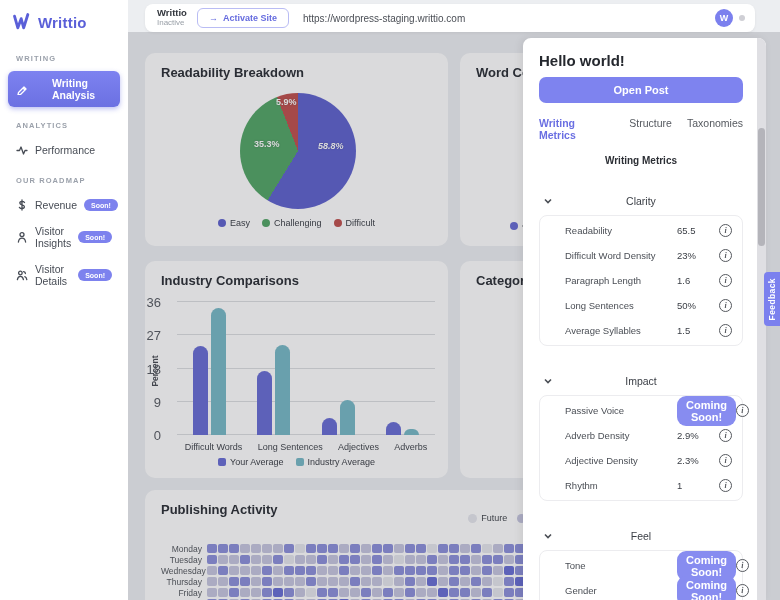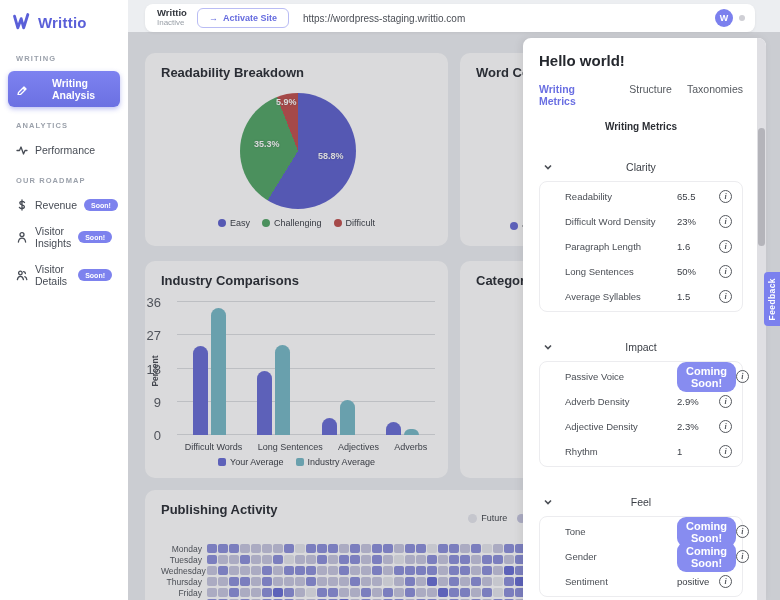--- a/index.html
+++ b/index.html
@@ -158,21 +158,21 @@
   <span class="topbar-spacer"></span>
   <div class="avatar">W</div>
   <div class="status-dot"></div>
 </div>
 
 <div id="main">
 
   <div class="card" style="left:17px; top:21px; width:303px; height:193px;">
     <div class="card-title">Readability Breakdown</div>
     <div class="pie-wrap" id="pie-chart" style="background: conic-gradient(rgb(97, 101, 207) 0deg, rgb(97, 101, 207) 211.68deg, rgb(85, 167, 104) 211.68deg, rgb(85, 167, 104) 338.76deg, rgb(192, 83, 80) 338.76deg, rgb(192, 83, 80) 360deg);">
-        <div class="pie-label" style="left: 78px; top: 58px;">58.8%</div>
+        <div class="pie-label" style="left: 78px; top: 48px; font-style: italic;">58.8%</div>
         <div class="pie-label" style="left: 14px; top: 46px;">35.3%</div>
         <div class="pie-label" style="left: 36px; top: 4px;">5.9%</div>
       </div>
     <div class="chart-legend" id="pie-legend" style="top:165px;">
         <span class="li">
           <span class="dot" style="background: rgb(97, 101, 207);"></span>
           <span>Easy</span>
         </span>
         <span class="li">
           <span class="dot" style="background: rgb(85, 167, 104);"></span>
@@ -481,20 +481,21 @@
         </div>
       </div>
   </div>
 
   <div id="dim-overlay"></div>
 </div>
 
 <div id="panel">
   <div class="panel-inner">
     <div class="panel-title">Hello world!</div>
+    <button id="open-post-btn">Open Post</button>
     <div class="panel-tabs" id="panel-tabs">
         <span class="panel-tab active">Writing Metrics</span>
         <span class="panel-tab">Structure</span>
         <span class="panel-tab">Taxonomies</span>
       </div>
     <div class="metrics-header">Writing Metrics</div>
     <div id="metric-sections">
         <div class="sec-header"><span class="chev"><svg viewBox="0 0 10 10">
               <polyline points="2,3.5 5,6.5 8,3.5"></polyline>
             </svg></span><span>Clarity</span></div>

